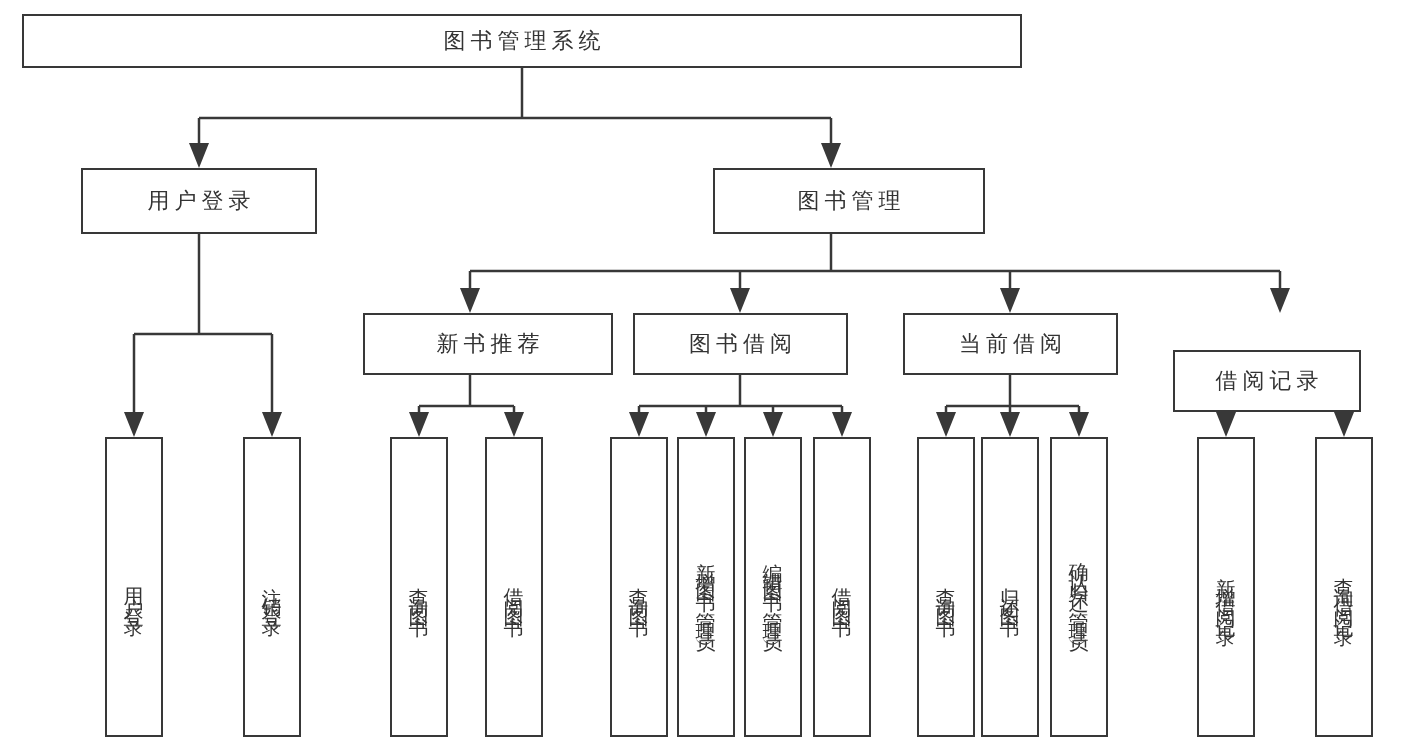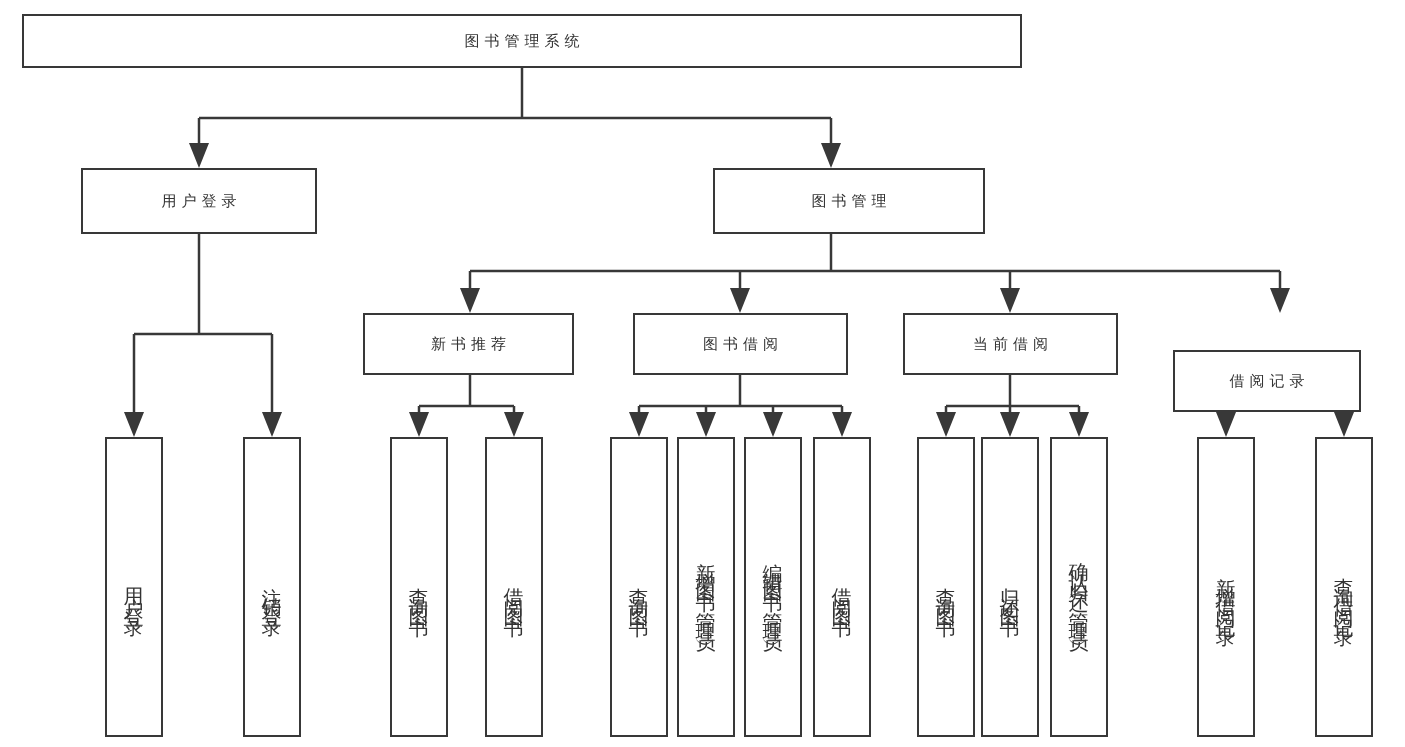--- a/index.html
+++ b/index.html
@@ -27,21 +27,21 @@
     position: absolute;
     box-sizing: border-box;
     border: 2.5px solid #383838;
     background: #ffffff;
     display: flex;
     align-items: center;
     justify-content: center;
     text-align: center;
   }
   .h-label {
-    font-size: 15px;
+    font-size: 22px;
     letter-spacing: 5px;
     padding-left: 5px; 
     white-space: nowrap;
   }
   .leaf {
     writing-mode: vertical-rl;
     text-orientation: mixed;
     font-size: 20px;
     letter-spacing: 10px;
     line-height: 1;
@@ -132,21 +132,21 @@
     <span class="h-label">图书管理系统</span>
   </div>
 
   <div class="box" style="left:81px; top:168px; width:236px; height:66px;">
     <span class="h-label">用户登录</span>
   </div>
   <div class="box" style="left:713px; top:168px; width:272px; height:66px;">
     <span class="h-label">图书管理</span>
   </div>
 
-  <div class="box" style="left:363px; top:313px; width:211px; height:62px;">
+  <div class="box" style="left:363px; top:313px; width:250px; height:62px;">
     <span class="h-label">新书推荐</span>
   </div>
   <div class="box" style="left:633px; top:313px; width:215px; height:62px;">
     <span class="h-label">图书借阅</span>
   </div>
   <div class="box" style="left:903px; top:313px; width:215px; height:62px;">
     <span class="h-label">当前借阅</span>
   </div>
   <div class="box" style="left:1173px; top:313px; width:188px; height:62px;margin-top:37px;">
     <span class="h-label">借阅记录</span>

